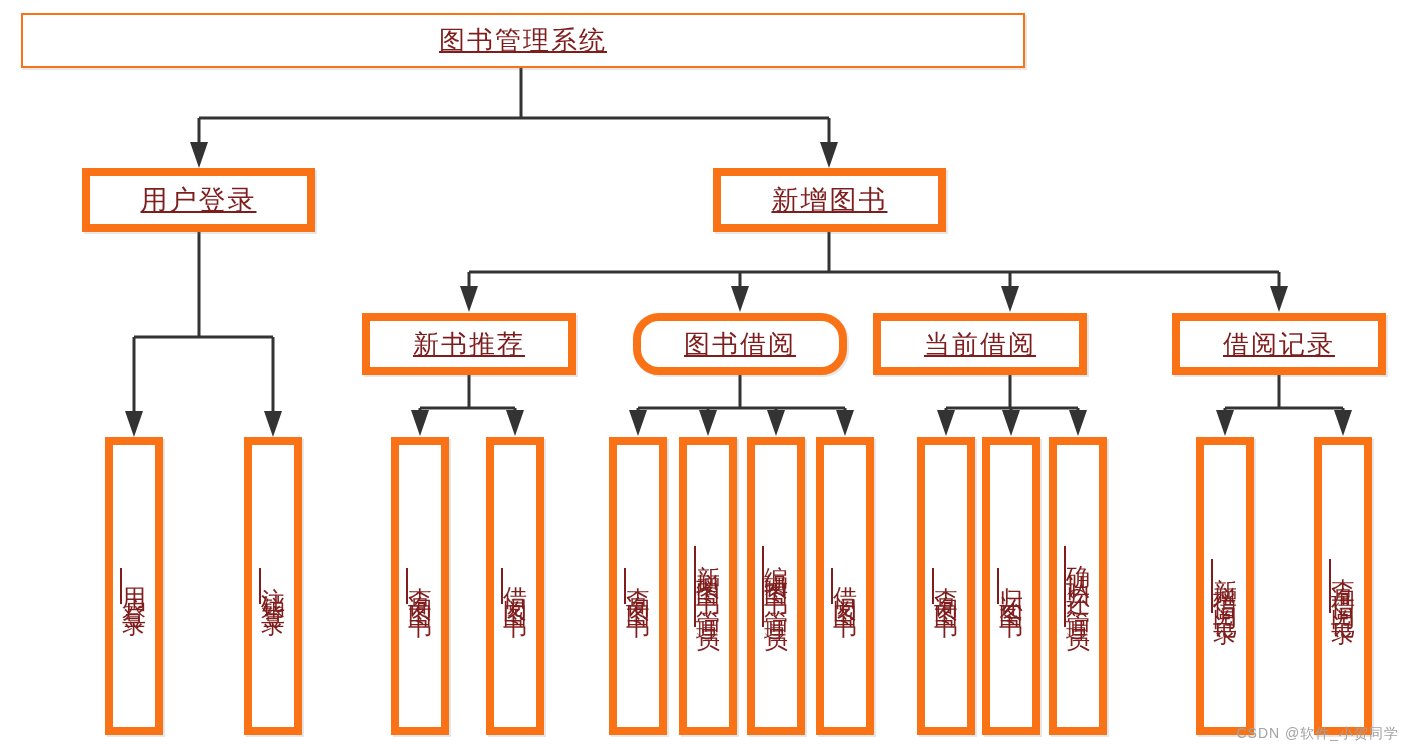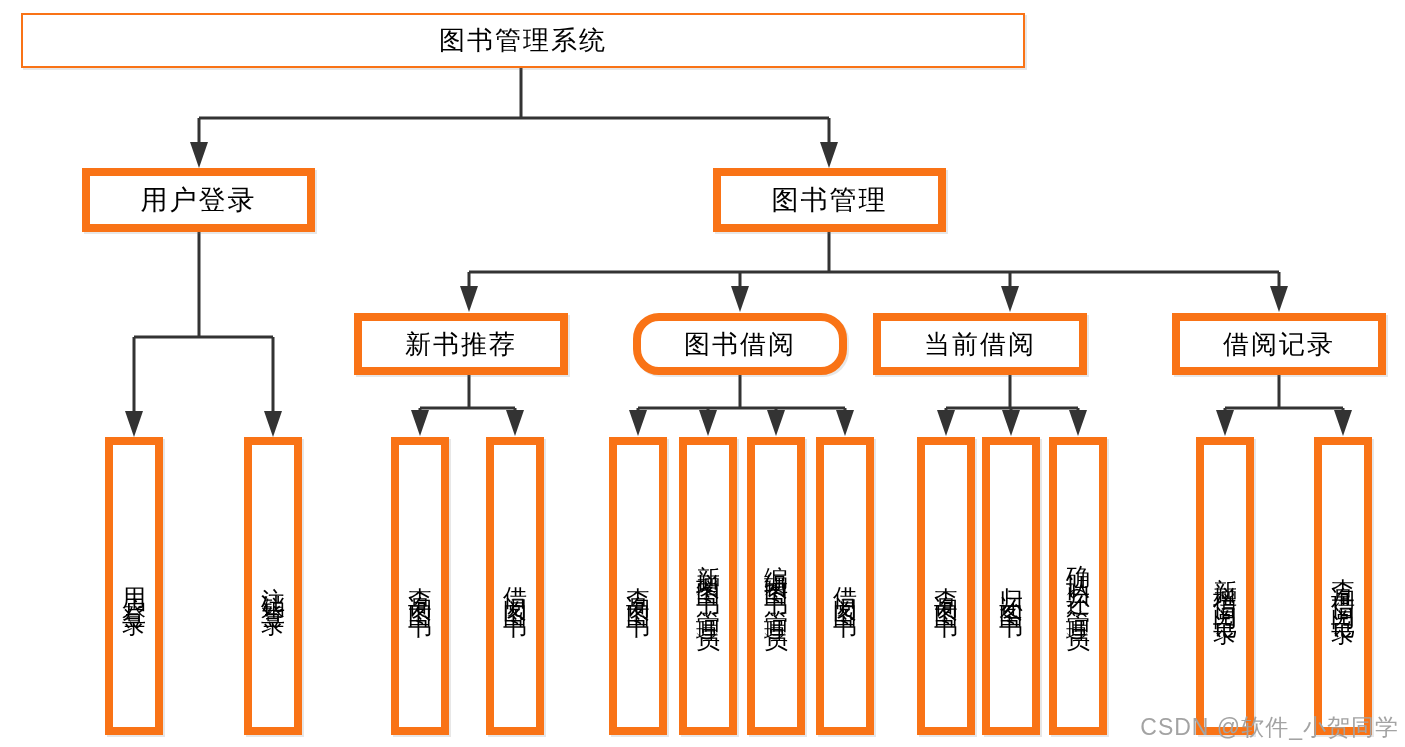--- a/index.html
+++ b/index.html
@@ -19,27 +19,28 @@
     position: absolute;
     left: 0; top: 0;
     width: 1405px; height: 747px;
     z-index: 0;
   }
   .node {
     position: absolute;
     box-sizing: border-box;
     background: #ffffff;
     border: 8px solid #f97316;
-    color: #000000;
+    color: #7f1d1d;
     display: flex;
     align-items: center;
     justify-content: center;
     text-align: center;
     z-index: 1;
     box-shadow: 2px 2px 0 rgba(120,120,120,0.18);
+    text-decoration: underline;
   }
   .node.root {
     left: 21px; top: 13px; width: 1004px; height: 55px;
     border-width: 2px;
     font-size: 26px;
     letter-spacing: 2px;
   }
   .node.l2 { top: 168px; width: 233px; height: 64px; font-size: 27px; letter-spacing: 2px; }
   .node.l3 { top: 313px; width: 214px; height: 62px; font-size: 26px; letter-spacing: 2px; }
   .node.leaf { top: 437px; width: 58px; height: 298px; font-size: 24px; }
@@ -47,21 +48,21 @@
     writing-mode: vertical-rl;
     text-orientation: mixed;
     letter-spacing: 9px;
     line-height: 1;
     white-space: nowrap;
   }
   .watermark {
     position: absolute;
     right: 6px;
     bottom: 4px;
-    font-size: 23px;
+    font-size: 14px;
     color: #a3a3a3;
     z-index: 2;
     letter-spacing: 1px;
   }
 </style>
 </head>
 <body>
 
 <div class="canvas">
 
@@ -111,24 +112,24 @@
   </svg>
 
   <div class="node root">
     <span>图书管理系统</span>
   </div>
 
   <div class="node l2" style="left:82px;">
     <span>用户登录</span>
   </div>
   <div class="node l2" style="left:713px;">
-    <span>图书管理</span>
+    <span>新增图书</span>
   </div>
 
-  <div class="node l3" style="left:354px;">
+  <div class="node l3" style="left:362px;">
     <span>新书推荐</span>
   </div>
   <div class="node l3" style="left:633px;border-radius:26px;">
     <span>图书借阅</span>
   </div>
   <div class="node l3" style="left:873px;">
     <span>当前借阅</span>
   </div>
   <div class="node l3" style="left:1172px;">
     <span>借阅记录</span>

